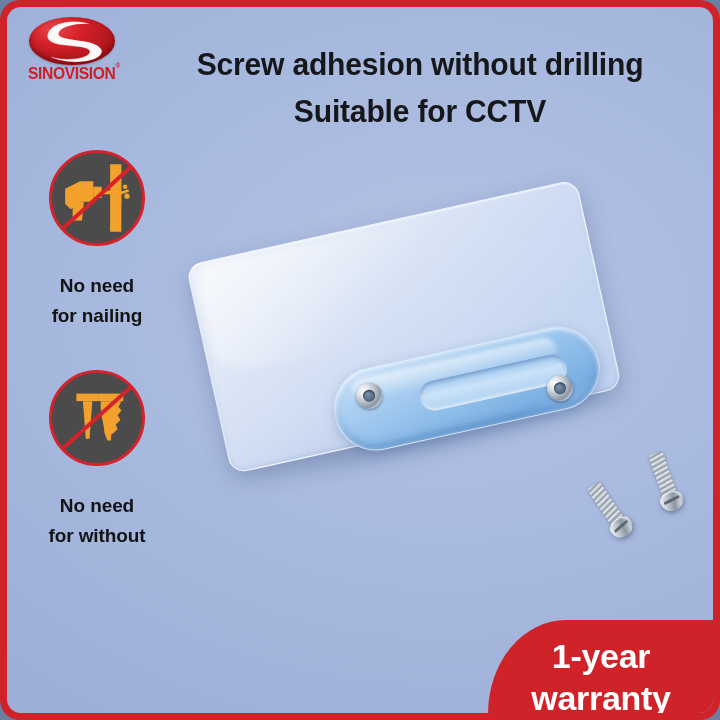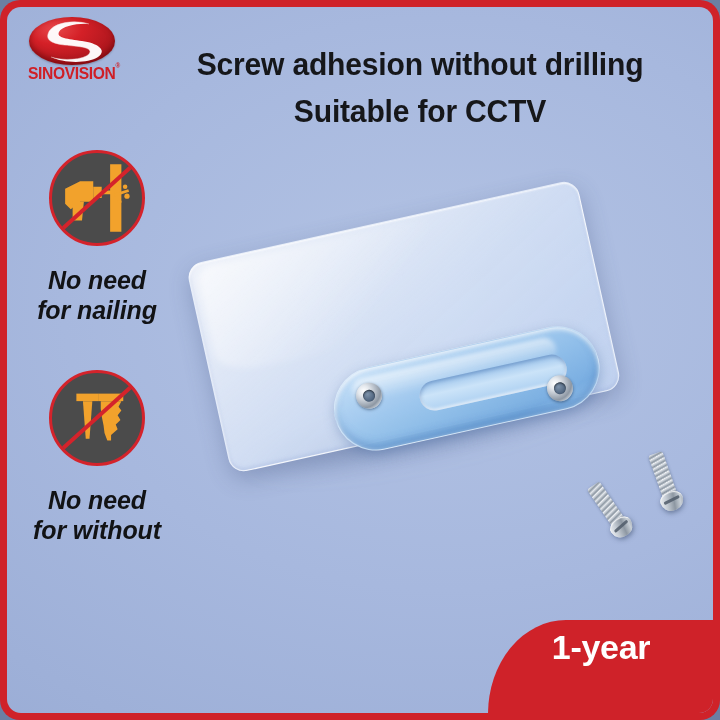--- a/index.html
+++ b/index.html
@@ -122,28 +122,27 @@
     position: absolute;
     left: -4px;
     top: 50%;
     width: 108%;
     height: 4px;
     background: #d4232b;
     transform: translateY(-50%) rotate(-42deg);
     transform-origin: center;
   }
   .feature-label {
-    margin-top: 19px;
+    margin-top: 25px;
     color: #121315;
     font-family: "Liberation Sans Narrow", "Liberation Sans", sans-serif;
     font-weight: bold;
-    font-size: 25px;
+    font-size: 19px;
     line-height: 30px;
     letter-spacing: -0.1px;
-    font-style: italic;
   }
 
   
   .product {
     position: absolute;
     left: 150px;
     top: 120px;
     width: 510px;
     height: 500px;
   }
@@ -317,21 +316,21 @@
     width: 226px;
     height: 94px;
     background: #cf2229;
     border-top-left-radius: 78px 94px;
     color: #ffffff;
     text-align: center;
     font-family: "Liberation Sans Narrow", "Liberation Sans", sans-serif;
     font-weight: bold;
     font-size: 34px;
     line-height: 42px;
-    padding-top: 6px;
+    padding-top: 15px;
     letter-spacing: -0.3px;
     margin-top: 12px;
   }
   .warranty .w2 { display: block; }
 </style>
 </head>
 <body>
 
 <div class="poster">
   <div class="field">
@@ -416,16 +415,17 @@
           <div class="screw s2">
             <div class="shaft"></div>
             <div class="head"></div>
           </div>
         </div>
       </div>
     </div>
 
     <div class="warranty">
       <span class="w1">1-year</span>
+      <span class="w2">warranty</span>
     </div>
 
   </div>
 </div>
 
 </body></html>

